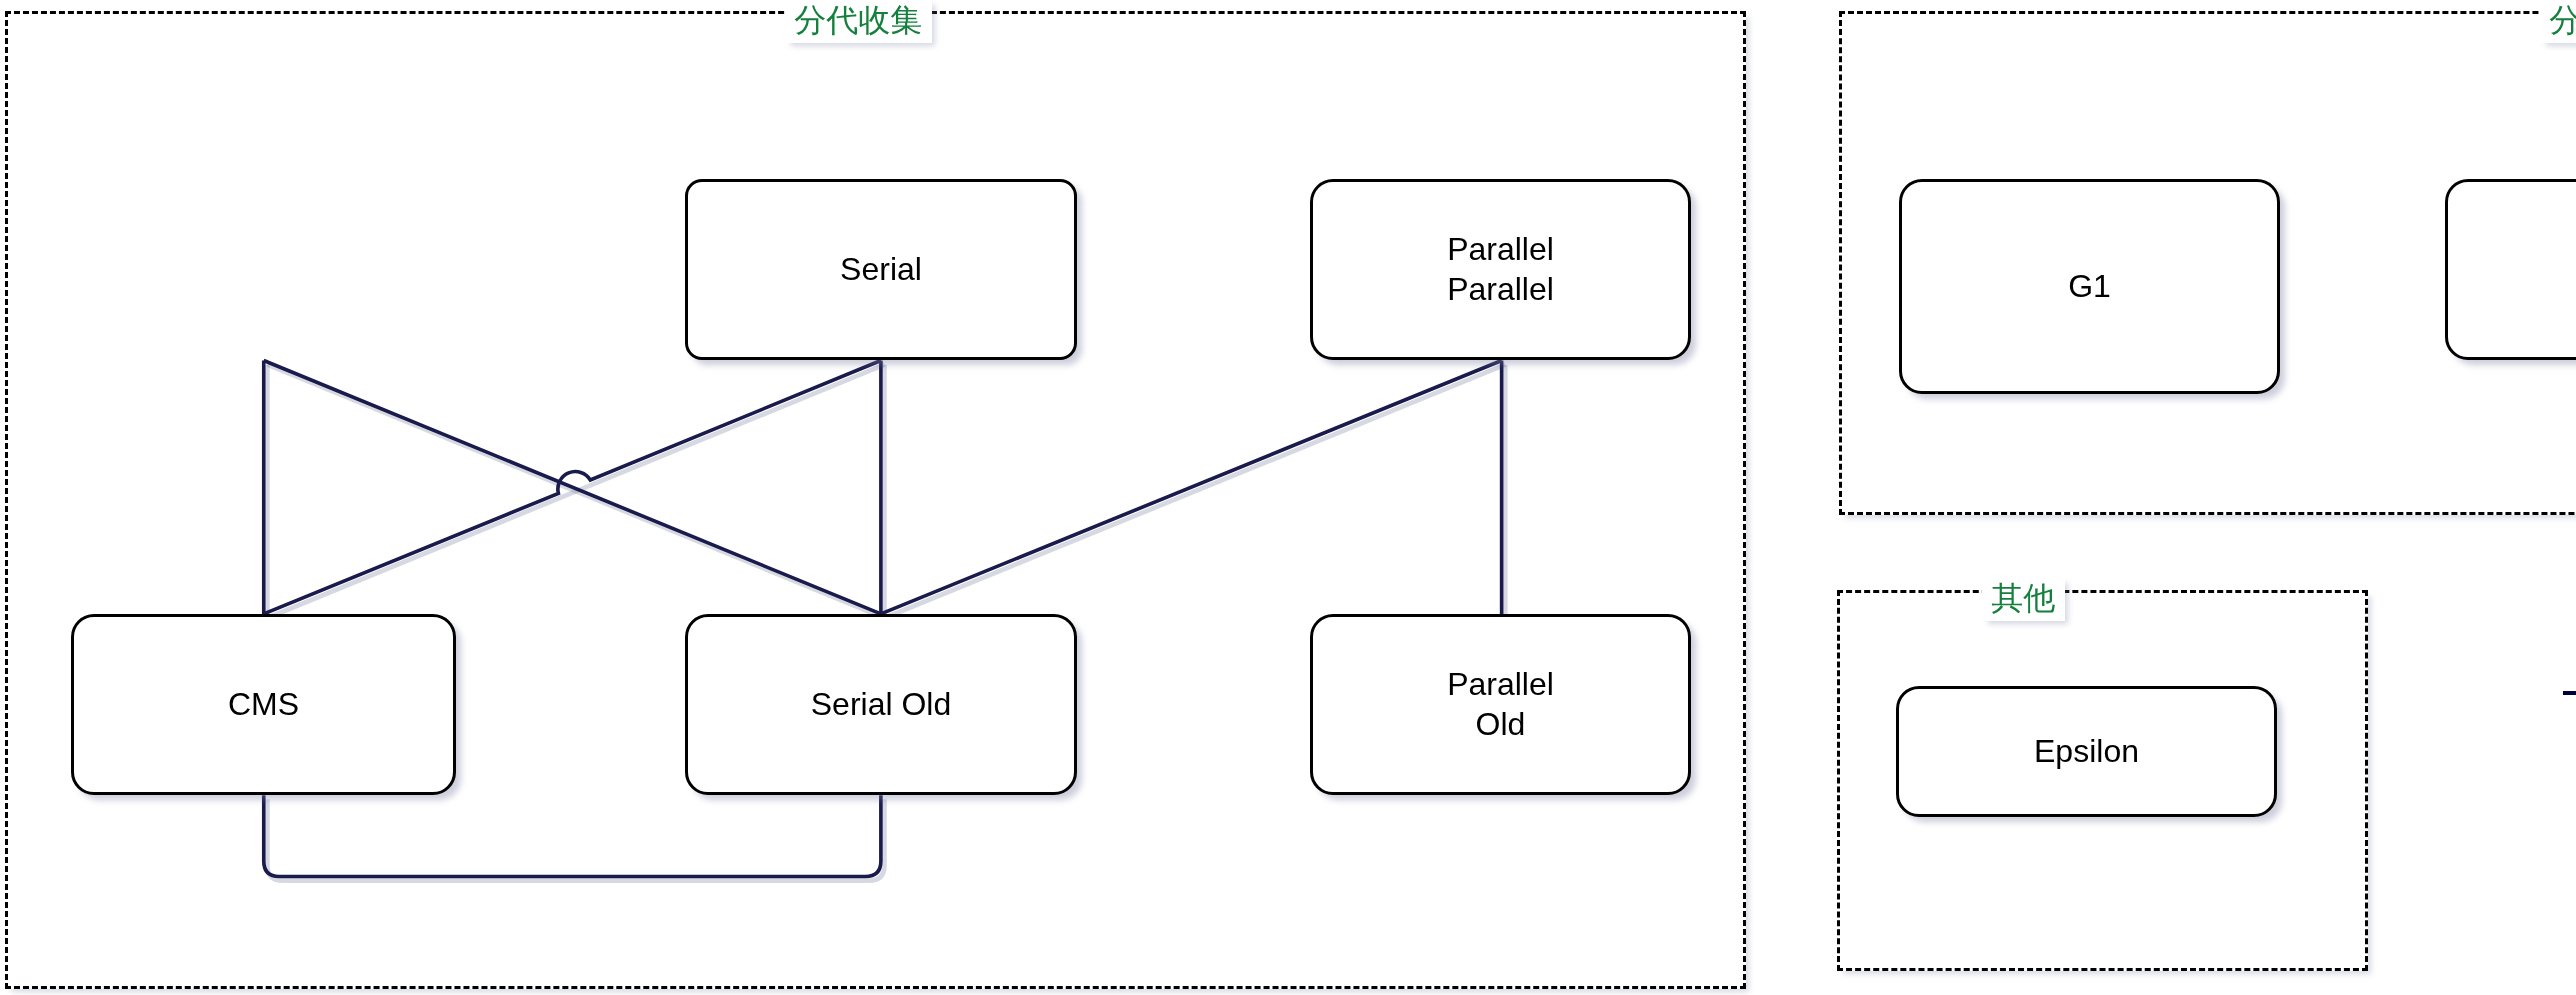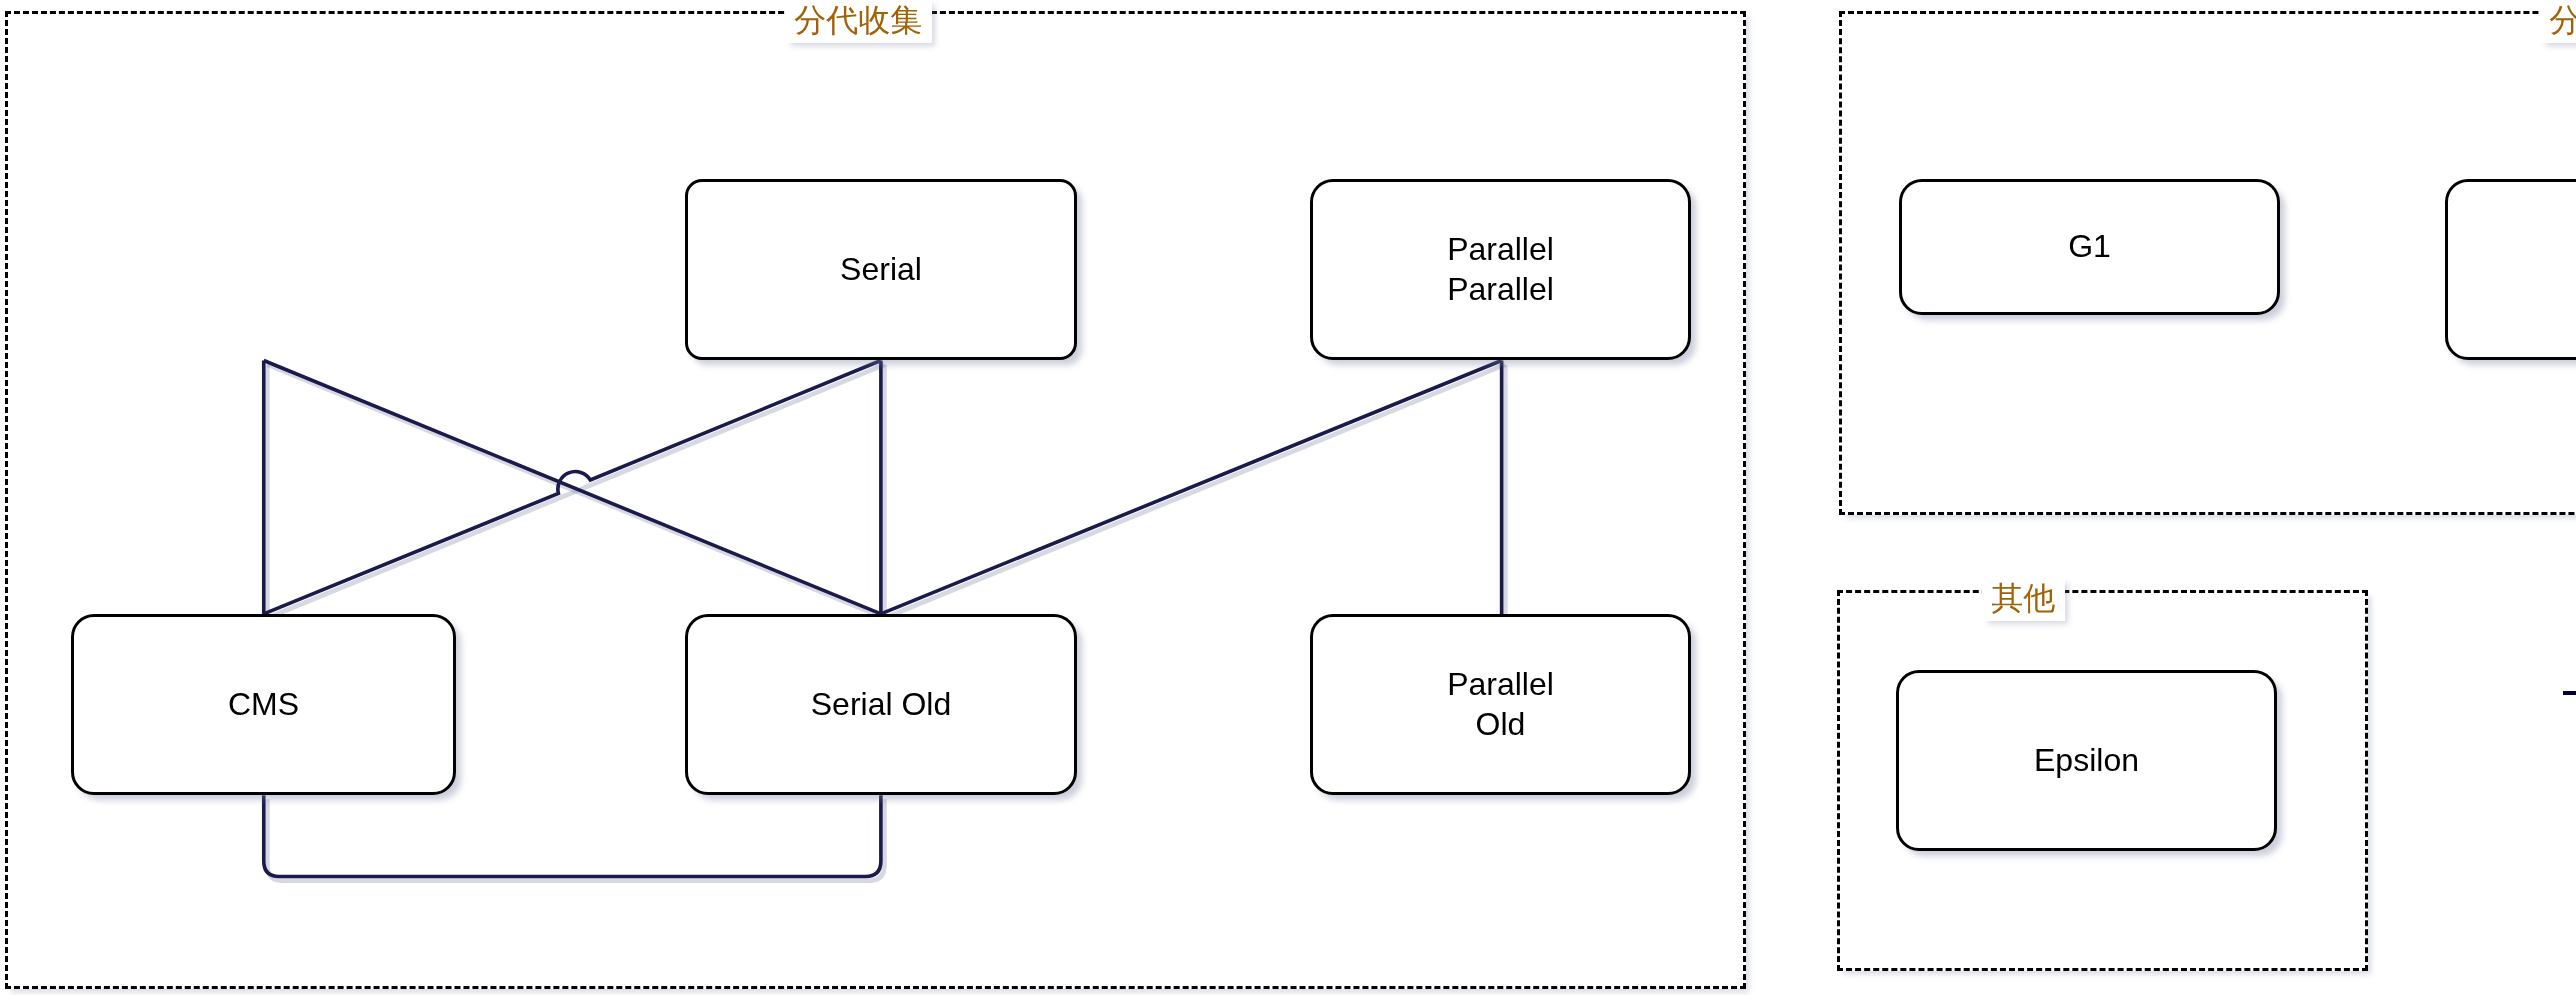--- a/index.html
+++ b/index.html
@@ -24,21 +24,21 @@
   .group {
     position: absolute;
     border: 3.1px dashed #000000;
     background: transparent;
     box-sizing: border-box;
     box-shadow: 4.6px 4.6px 5.7px -1.5px rgba(120,125,160,0.28);
   }
   .group-label {
     position: absolute;
     background: #ffffff;
-    color: #a16207;
+    color: #15803d;
     font-size: 32px;
     line-height: 1.0;
     padding: 5.2px 9.3px 7.2px 9.3px;
     white-space: nowrap;
     box-shadow: 4.6px 4.6px 5.7px -1.5px rgba(120,125,160,0.30);
   }
   
   .node {
     position: absolute;
     background: #ffffff;
@@ -135,31 +135,31 @@
       </div>
   </div>
 
   <div class="node" style="left:1310px; top:614px; width:381px; height:181px;">
     <div>
       <span>Parallel</span>
       <span>Old</span>
     </div>
   </div>
 
-  <div class="node" style="left:1899px; top:179px; width:381px; height:136px;">
+  <div class="node" style="left:1899px; top:179px; width:381px; height:215px;">
     <div>
         <span>G1</span>
       </div>
   </div>
 
   <div class="node" style="left:2445px; top:179px; width:381px; height:181px;">
     
   </div>
 
-  <div class="node" style="left:1896px; top:670px; width:381px; height:181px;">
+  <div class="node" style="left:1896px; top:686px; width:381px; height:131px;">
     <div>
         <span>Epsilon</span>
       </div>
   </div>
 
   <div class="legend-line" style="left:2563px; top:691px; width:296px;"></div>
 
 </div>
 
 

